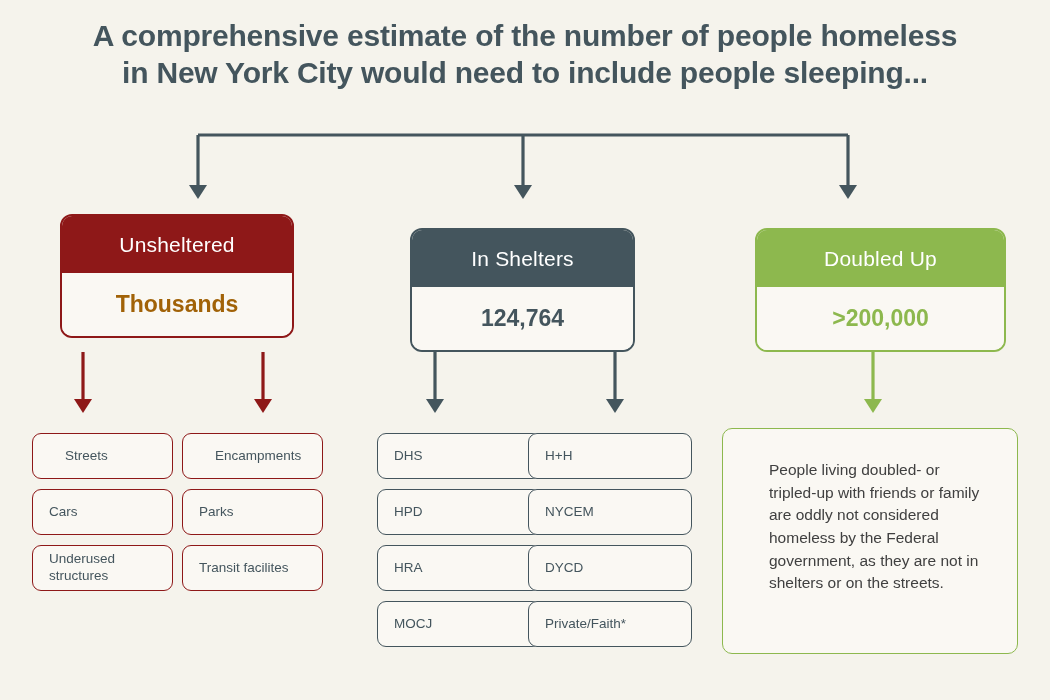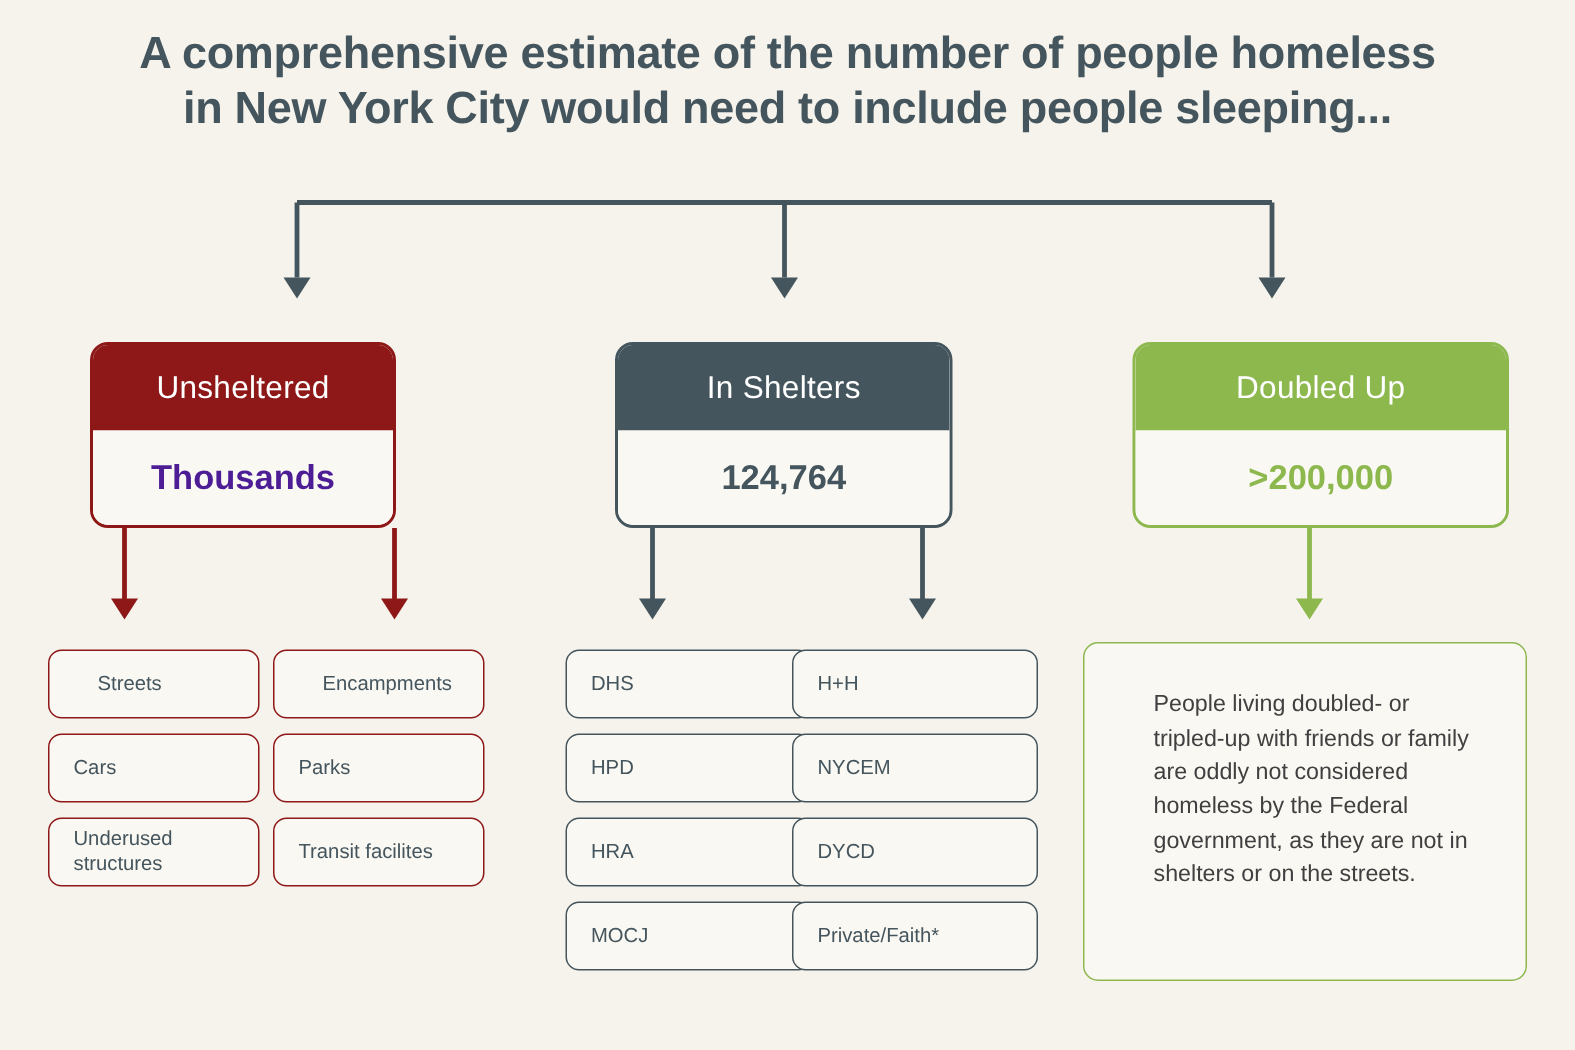--- a/index.html
+++ b/index.html
@@ -58,23 +58,23 @@
   .card-body {
     height: 63px;
     display: flex;
     align-items: center;
     justify-content: center;
     font-size: 23px;
     font-weight: bold;
     background: #FAF8F3;
   }
 
-  #card-unsheltered { left: 60px; top: 228px; width: 204px; height: 124px; border-color: #8E1818; }
+  #card-unsheltered { left: 60px; top: 214px; width: 234px; height: 124px; border-color: #8E1818; }
   #card-unsheltered .card-head { background: #8E1818; }
-  #card-unsheltered .card-body { color: #4c1d95; }
+  #card-unsheltered .card-body { color: #a16207; }
 
   #card-shelters { left: 410px; top: 228px; width: 225px; height: 124px; border-color: #44555D; }
   #card-shelters .card-head { background: #44555D; }
   #card-shelters .card-body { color: #44555D; }
 
   #card-doubled { left: 755px; top: 228px; width: 251px; height: 124px; border-color: #8DB84E; }
   #card-doubled .card-head { background: #8DB84E; }
   #card-doubled .card-body { color: #8DB84E; }
 
   

